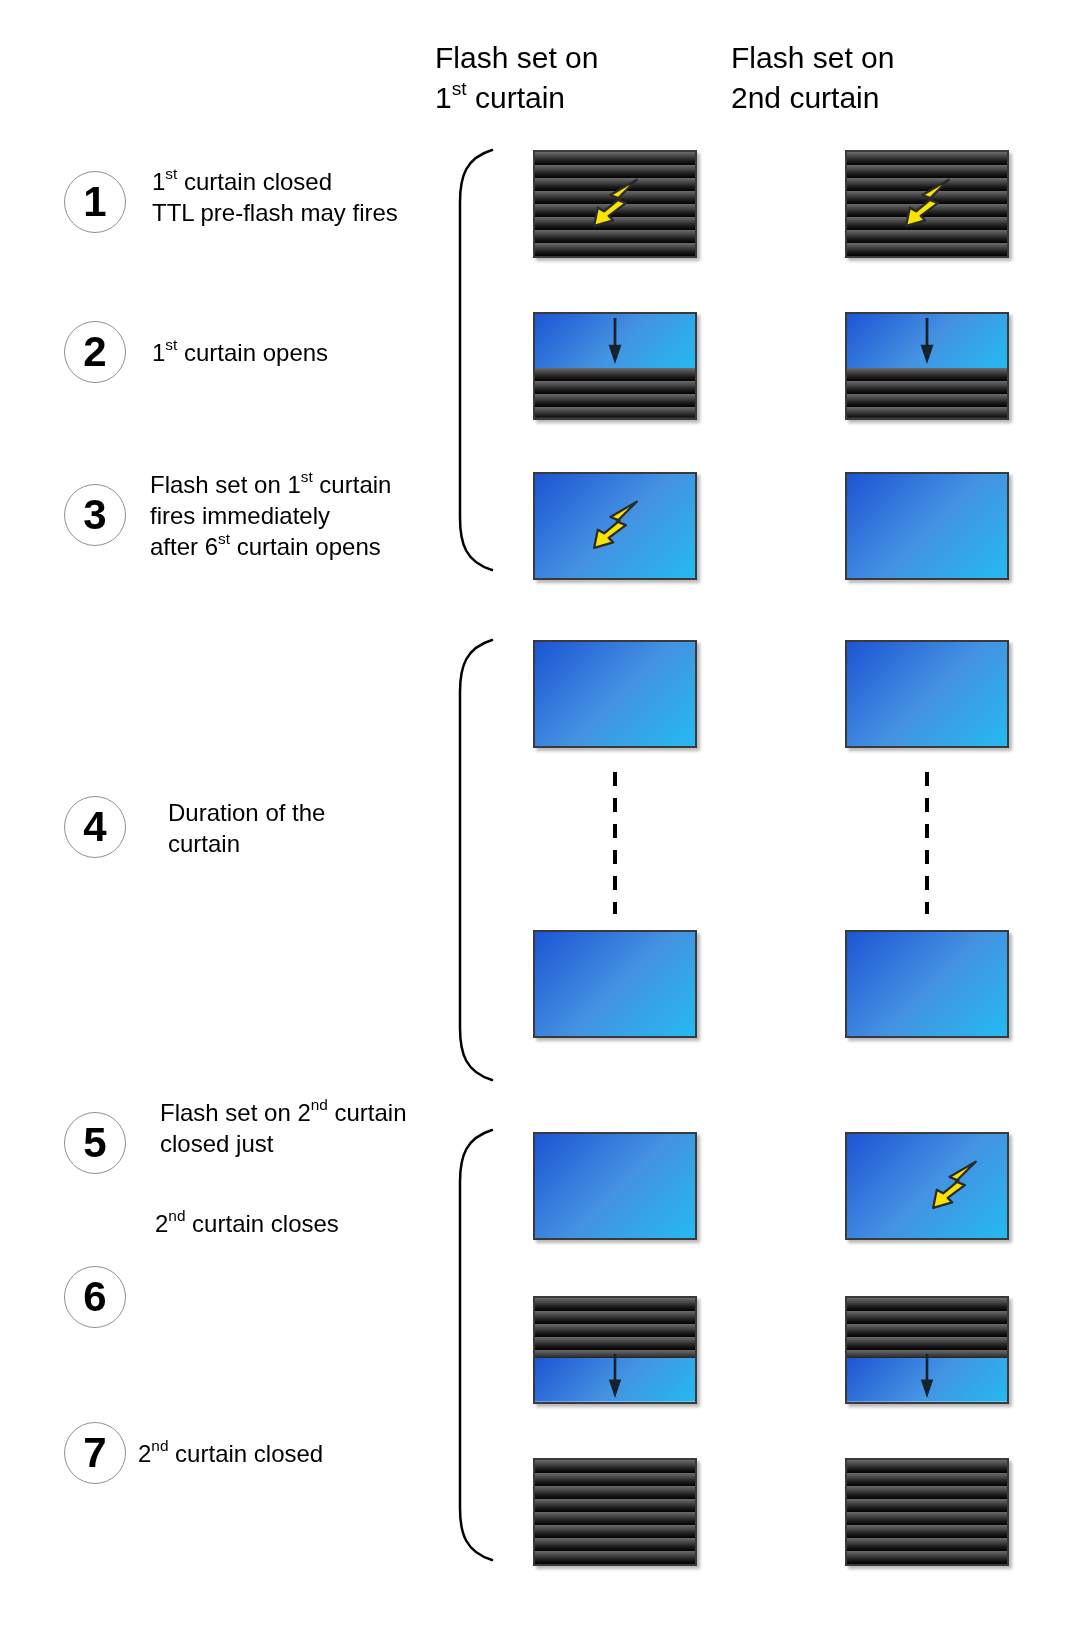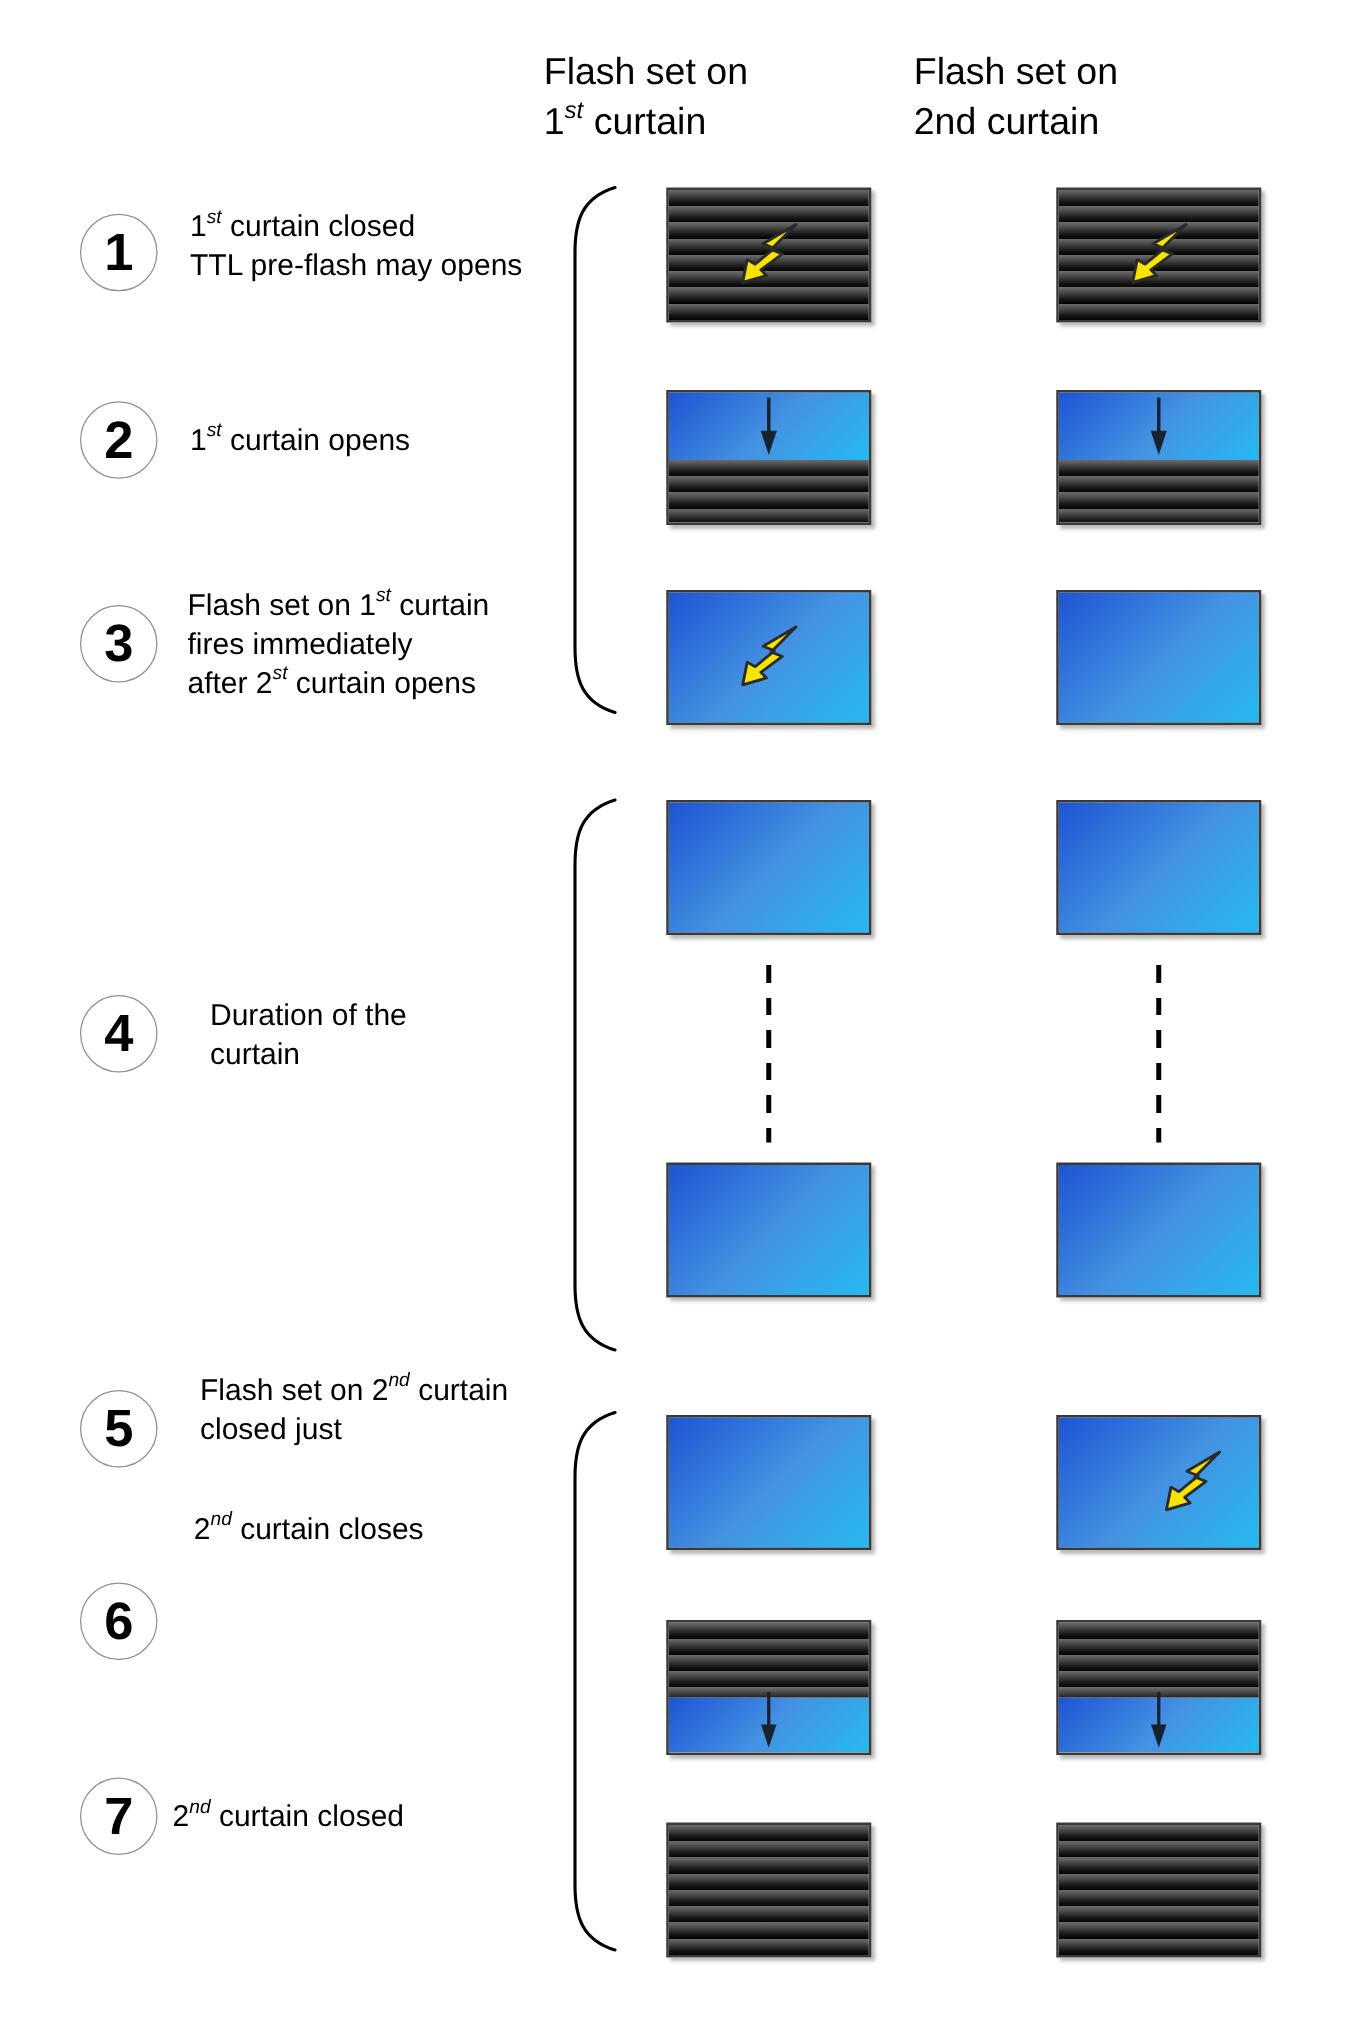--- a/index.html
+++ b/index.html
@@ -15,21 +15,21 @@
   .col-header{
     position:absolute;top:38px;width:300px;text-align:left;
     font-size:30px;line-height:40px;
   }
   .step-circle{
     position:absolute;left:64px;width:60px;height:60px;border:1.5px solid #909090;
     border-radius:50%;display:flex;align-items:center;justify-content:center;
     background:#fff;font-size:42px;font-weight:bold;
   }
   .step-label{position:absolute;font-size:24px;line-height:31px;}
-  .line sup{font-size:64%;line-height:0;position:relative;top:-0.1em;vertical-align:super;font-style:italic;}
+  .line sup{font-size:64%;line-height:0;position:relative;top:-0.1em;vertical-align:super;}
   .panel{
     position:absolute;width:160px;height:104px;border:2px solid #3a3a3a;
     box-shadow:3px 3px 3px rgba(0,0,0,0.28);background-repeat:no-repeat;
   }
   .panel--closed{background-image:var(--slats);}
   .panel--open{background-image:var(--blue);}
   .panel--opening{
     background-image:var(--blue),var(--slats);
     background-size:100% 52%,100% 48%;
     background-position:center top,center bottom;
@@ -82,29 +82,29 @@
     </div>
   <div class="step-circle" style="top:1266px">
       <span>6</span>
     </div>
   <div class="step-circle" style="top:1422px">
       <span>7</span>
     </div>
 
   <div class="step-label" style="top:166px;left:152px">
     <div class="line"><span>1</span><sup>st</sup><span> curtain closed</span></div>
-    <div class="line"><span>TTL pre-flash may opens</span></div>
+    <div class="line"><span>TTL pre-flash may fires</span></div>
   </div>
   <div class="step-label" style="top:337px;left:152px">
     <div class="line"><span>1</span><sup>st</sup><span> curtain opens</span></div>
   </div>
   <div class="step-label" style="top:469px;left:150px">
     <div class="line"><span>Flash set on 1</span><sup>st</sup><span> curtain</span></div>
     <div class="line"><span>fires immediately</span></div>
-    <div class="line"><span>after 2</span><sup>st</sup><span> curtain opens</span></div>
+    <div class="line"><span>after 6</span><sup>st</sup><span> curtain opens</span></div>
   </div>
   <div class="step-label" style="top:797px;left:168px">
     <div class="line"><span>Duration of the</span></div>
     <div class="line"><span>curtain</span></div>
   </div>
   <div class="step-label" style="top:1097px;left:160px">
     <div class="line"><span>Flash set on 2</span><sup>nd</sup><span> curtain</span></div>
     <div class="line"><span>closed just</span></div>
   </div>
   <div class="step-label" style="top:1208px;left:155px">

